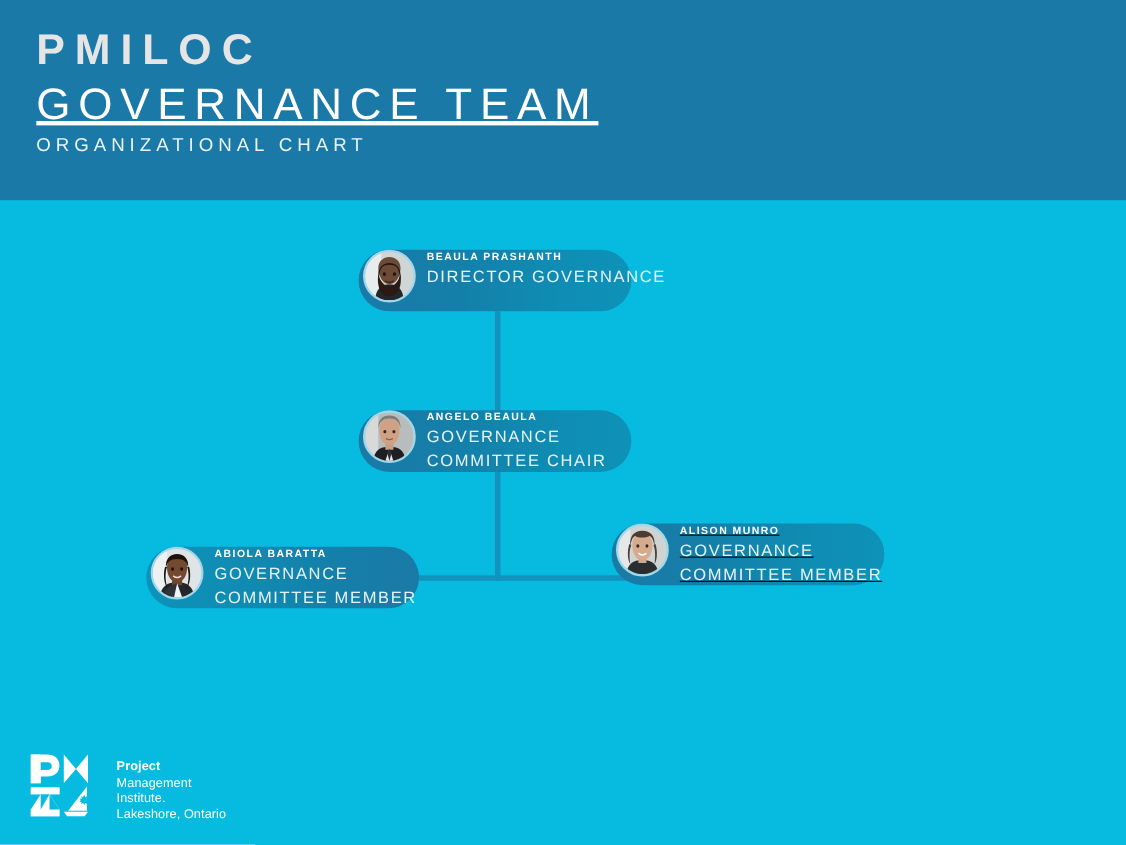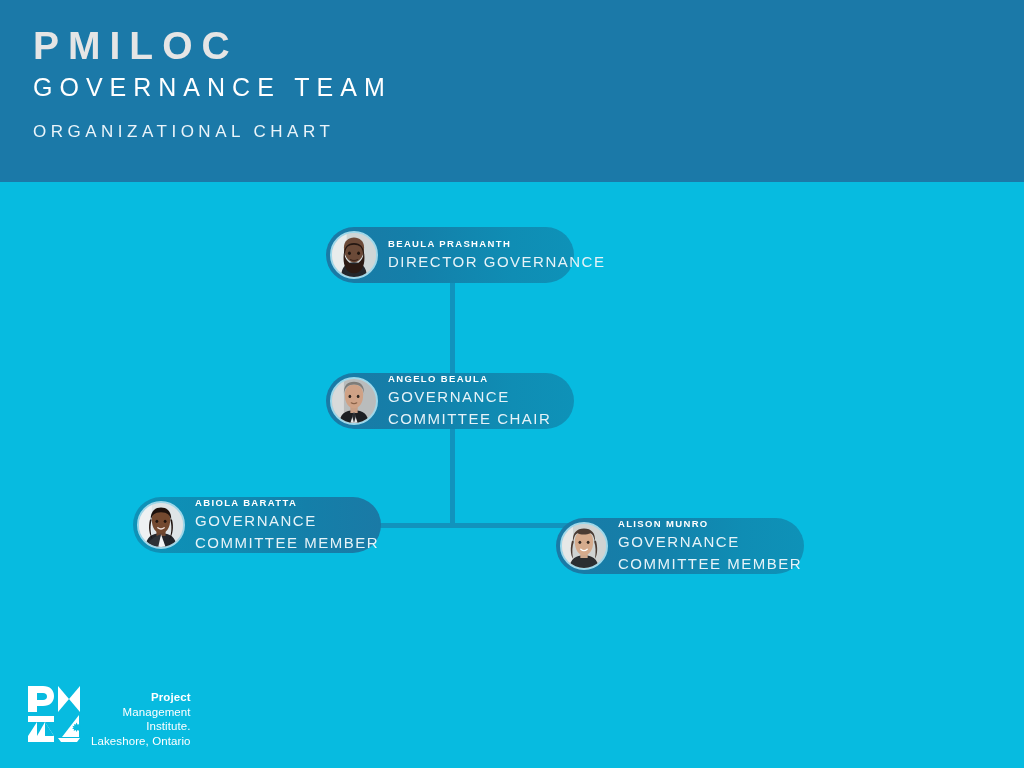--- a/index.html
+++ b/index.html
@@ -24,24 +24,25 @@
   }
   #title-main {
     position:absolute; left:33px; top:26px;
     font-size:39px; font-weight:bold;
     letter-spacing:9px;
     color:#e5e5e5;
     line-height:1.05;
   }
   #title-sub {
     position:absolute; left:33px; top:74px;
-    font-size:25px; font-weight:400;
+    font-size:40px; font-weight:400;
     letter-spacing:7px;
     color:#ffffff;
     line-height:1.05;
+    text-decoration:underline;
   }
   #title-kicker {
     position:absolute; left:33px; top:123px;
     font-size:17px; font-weight:400;
     letter-spacing:4.5px;
     color:#eaf4fa;
     line-height:1.05;
     text-align:center;
   }
 
@@ -50,21 +51,21 @@
     position:absolute;
     background:#1193bd;
   }
 
   
   .card {
     position:absolute;
     height:56px;
     border-radius:28px;
     display:flex;
-    align-items:center;
+    align-items:flex-start;
   }
   .card.dir-right {
     
     background:linear-gradient(90deg,#1a7aa6 0%, #147fa9 35%, #0f8db4 75%, #0e92b8 100%);
   }
   .card.dir-left {
     
     background:linear-gradient(90deg,#0e92b8 0%, #0f8db4 30%, #147fa9 70%, #1a7aa6 100%);
   }
 
@@ -106,23 +107,22 @@
   
   #footer {
     position:absolute;
     left:26px; top:684px;
     display:flex;
     align-items:flex-start;
   }
   #pmi-mark { flex:0 0 auto; width:56px; height:60px; }
   #pmi-mark svg { display:block; }
   #footer-text {
-    margin-left:9px;
+    margin-left:24px;
     padding-top:6px;
-    text-align:right;
   }
   #footer-text div {
     font-size:11.5px;
     color:#ffffff;
     line-height:1.28;
     letter-spacing:0.1px;
     white-space:nowrap;
   }
   #footer-text div.strong { font-weight:bold; }
 </style>
@@ -204,21 +204,21 @@
         <path d="M10 44c3-5 8-8 14-10l-3 14z" fill="#2f3338"></path>
       </svg>
     </div>
     <div class="card-text">
       <div class="person-name">ABIOLA BARATTA</div>
       <div class="person-role-line">GOVERNANCE</div>
       <div class="person-role-line">COMMITTEE MEMBER</div>
     </div>
   </div>
 
-  <div class="card dir-right" style="left:556px; top:518px; width:248px;">
+  <div class="card dir-right" style="left:556px; top:476px; width:248px;text-decoration:underline;">
     <div class="avatar">
       <svg viewBox="0 0 48 48" aria-hidden="true">
         <rect x="0" y="0" width="48" height="48" fill="#cfd3d2"></rect>
         <rect x="0" y="0" width="12" height="48" fill="#e6e8e7"></rect>
         <path d="M8 48c1-10 7-14 16-14s15 4 16 14z" fill="#2b2e31"></path>
         <path d="M20 31h8v6h-8z" fill="#cda98e"></path>
         <path d="M14 19c0-7 4-11 10-11s10 4 10 11c0 9-4 15-10 15s-10-6-10-15z" fill="#d5ab8d"></path>
         <path d="M12 20c-1-10 4-15 12-15s13 5 12 15c-1-5-2-9-5-10-4 2-11 2-14 0-3 1-4 5-5 10z" fill="#4a3b33"></path>
         <path d="M11 18c-2 7-2 15 1 20-1-8-1-14 1-19z" fill="#4a3b33"></path>
         <path d="M37 18c2 7 2 15-1 20 1-8 1-14-1-19z" fill="#4a3b33"></path>

